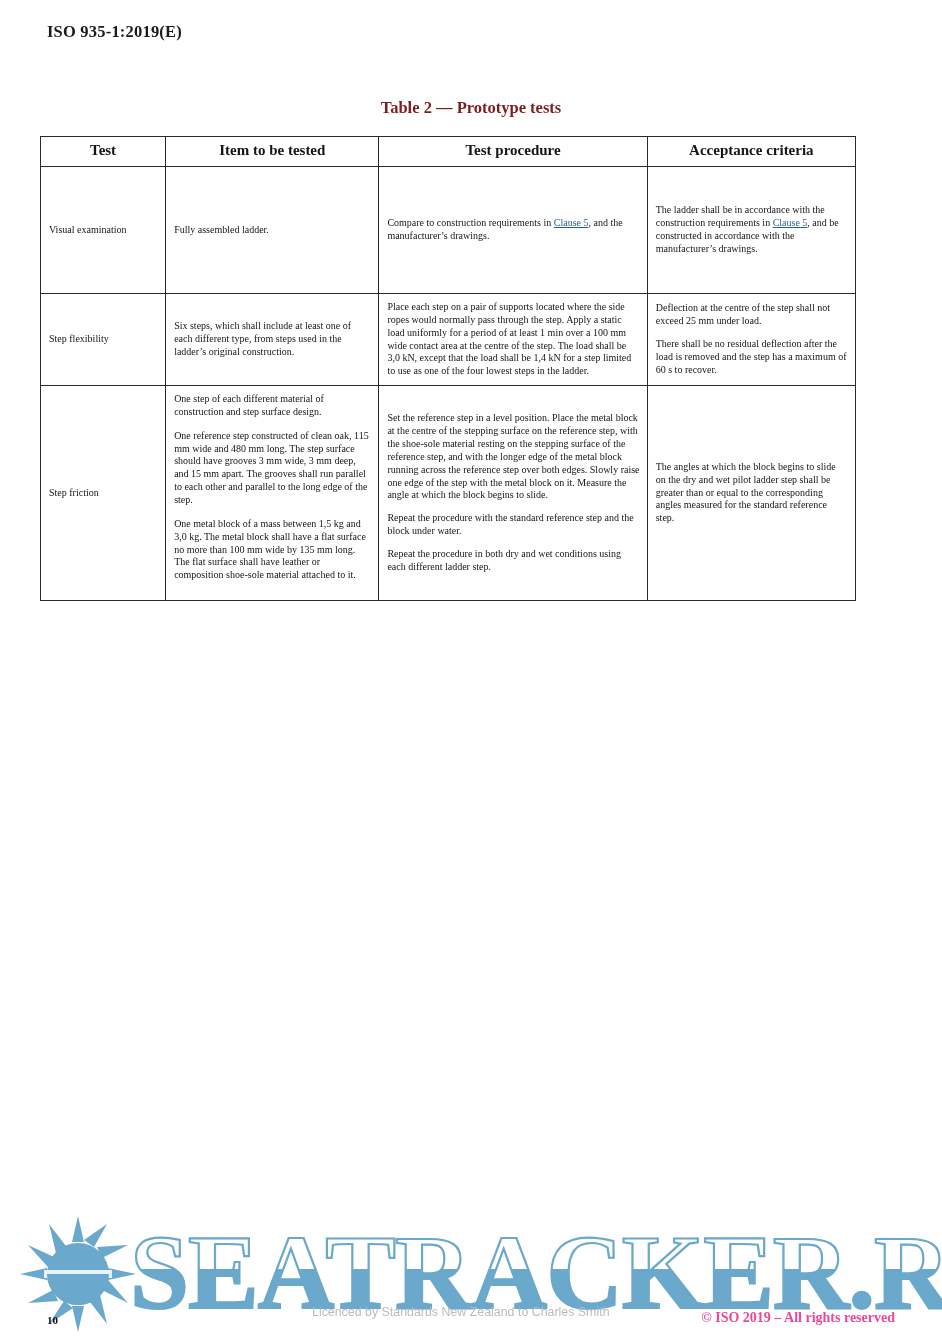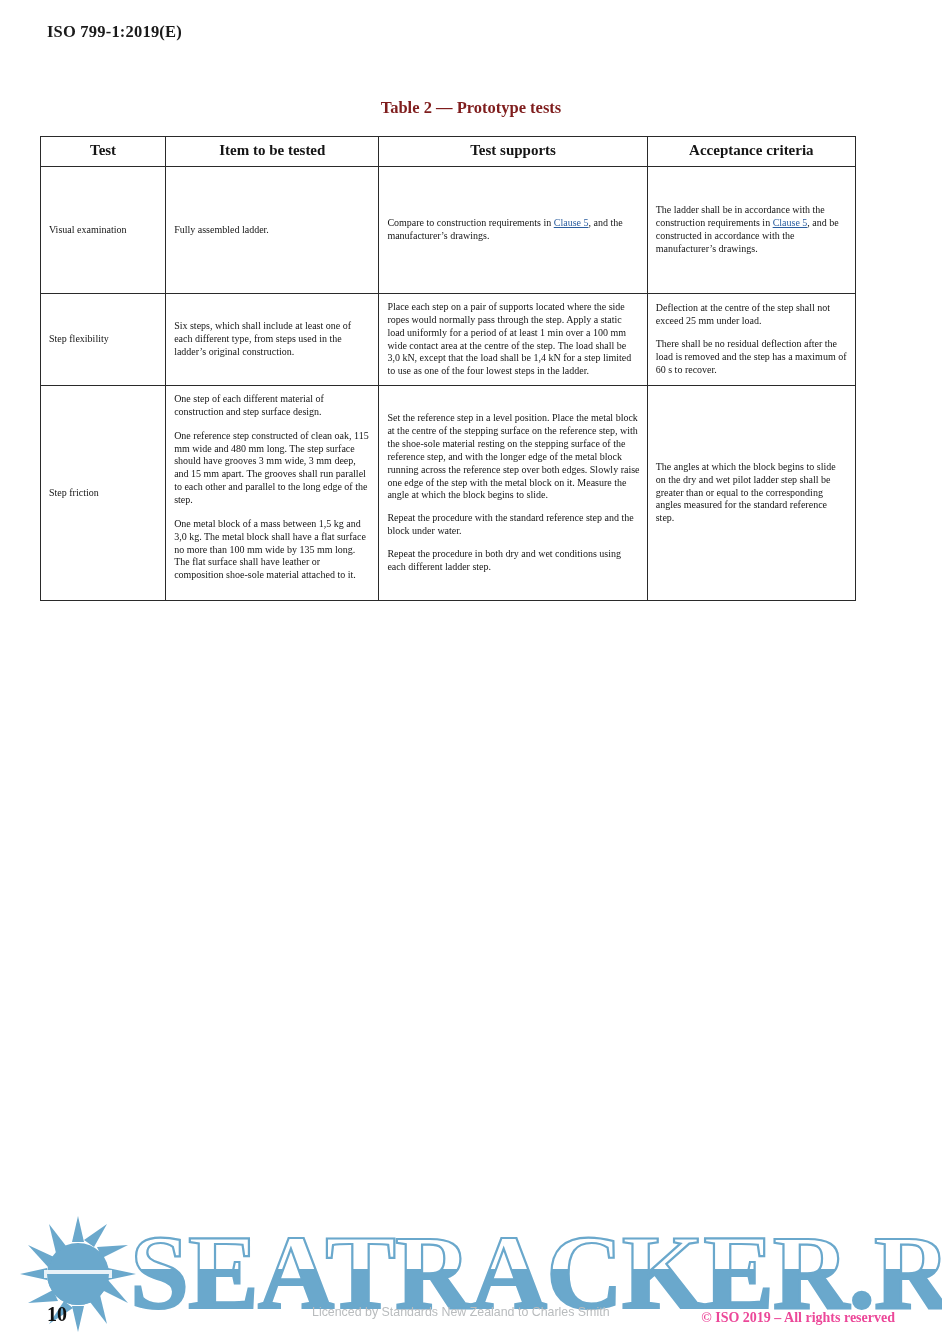--- a/index.html
+++ b/index.html
@@ -109,21 +109,21 @@
     right: 0;
     bottom: 0;
     height: 120px;
   }
   .page-num {
     position: absolute;
     left: 47px;
     bottom: 14px;
     font-family: "Liberation Serif", serif;
     font-weight: bold;
-    font-size: 20px;
+    font-size: 11px;
     color: #111;
     z-index: 6;
   }
   .copyright {
     position: absolute;
     right: 47px;
     bottom: 14px;
     font-family: "Liberation Serif", serif;
     font-weight: bold;
     font-size: 14px;
@@ -168,37 +168,37 @@
     bottom: 8px;
     width: 812px;
     height: 110px;
   }
 </style>
 </head>
 <body>
 
 <div class="page">
 
-  <div class="doc-header">ISO 799-1:2019(E)</div>
+  <div class="doc-header">ISO 935-1:2019(E)</div>
 
   <div class="table-caption">Table 2 — Prototype tests</div>
 
   <div class="tbl-wrap">
     <table class="proto">
       <colgroup>
         <col class="w-test">
           <col class="w-item">
           <col class="w-proc">
           <col class="w-acc">
       </colgroup>
       <thead>
         <tr>
           <th>Test</th>
           <th>Item to be tested</th>
-          <th>Test supports</th>
+          <th>Test procedure</th>
           <th>Acceptance criteria</th>
         </tr>
       </thead>
       <tbody>
 
         <tr class="row-visual">
           <td class="c-test">Visual examination</td>
           <td class="c-item">Fully assembled ladder.</td>
           <td class="c-proc">
             <p><span>Compare to construction requirements in </span><a class="clause-link" href="#">Clause 5</a><span>, and the manufacturer’s drawings.</span></p>

